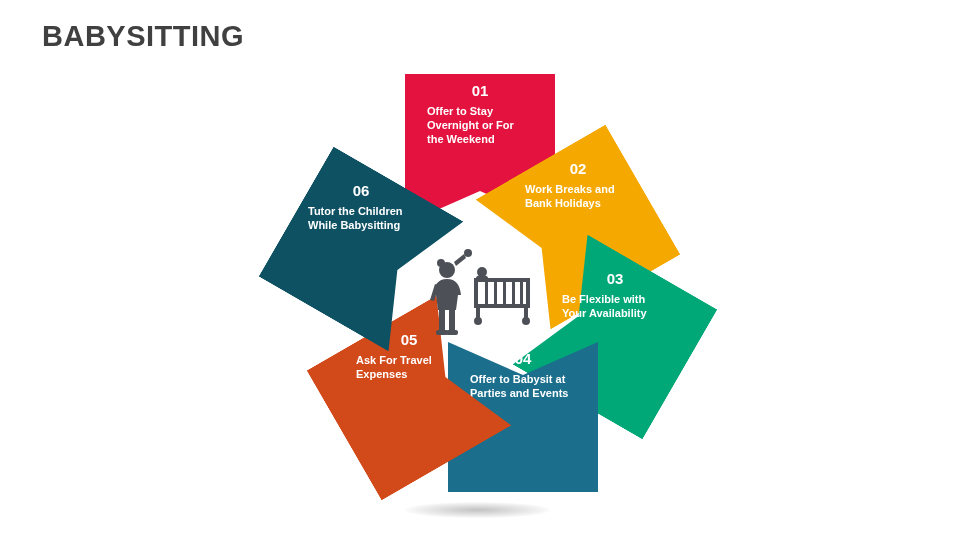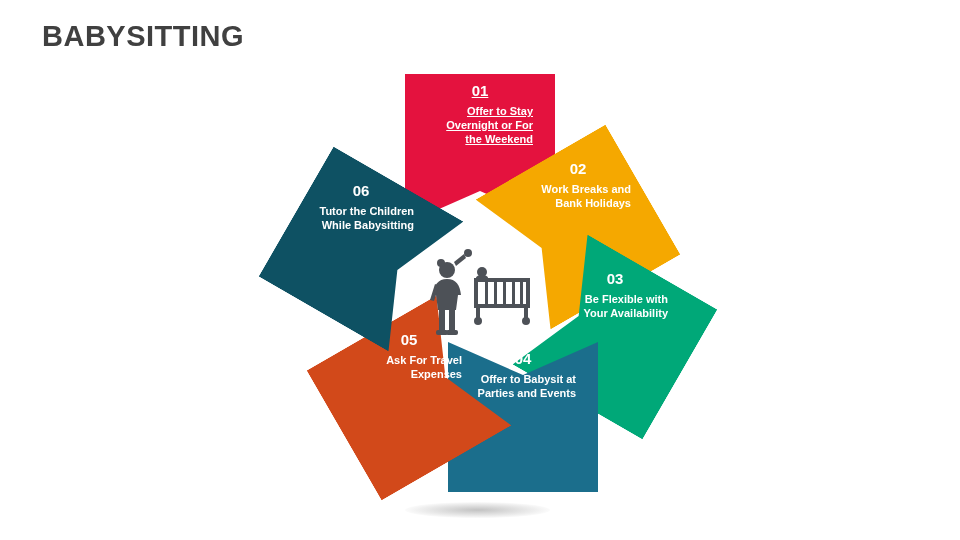--- a/index.html
+++ b/index.html
@@ -75,33 +75,33 @@
     font-size: 15px;
     font-weight: bold;
     margin-top: 9px;
     line-height: 1;
   }
   .petal .txt {
     margin-top: 7px;
     font-size: 11px;
     font-weight: bold;
     line-height: 1.25;
-    text-align: right;
+    text-align: left;
     width: 106px;
   }
   
   #petal-01 { left: 155px; top: 4px; transform: rotate(0deg); }
   #petal-02 { left: 253px; top: 82px; transform: rotate(60deg); }
   #petal-03 { left: 290px; top: 192px; transform: rotate(120deg); }
   #petal-04 { left: 198px; top: 272px; transform: rotate(180deg); }
   #petal-05 { left: 84px; top: 253px; transform: rotate(240deg); }
   #petal-06 { left: 36px; top: 104px; transform: rotate(300deg); }
 
   
-  #petal-01 .content { transform: rotate(0deg); text-decoration: underline; }
+  #petal-01 .content { transform: rotate(0deg); }
   #petal-02 .content { transform: rotate(-60deg); }
   #petal-03 .content { transform: rotate(-120deg); }
   #petal-04 .content { transform: rotate(-180deg); }
   #petal-05 .content { transform: rotate(-240deg); }
   #petal-06 .content { transform: rotate(-300deg); }
 
   
   #petal-01 .content { justify-content: flex-start; }
   #petal-02 .content { justify-content: flex-start; }
   #petal-03 .content { justify-content: flex-start; }

